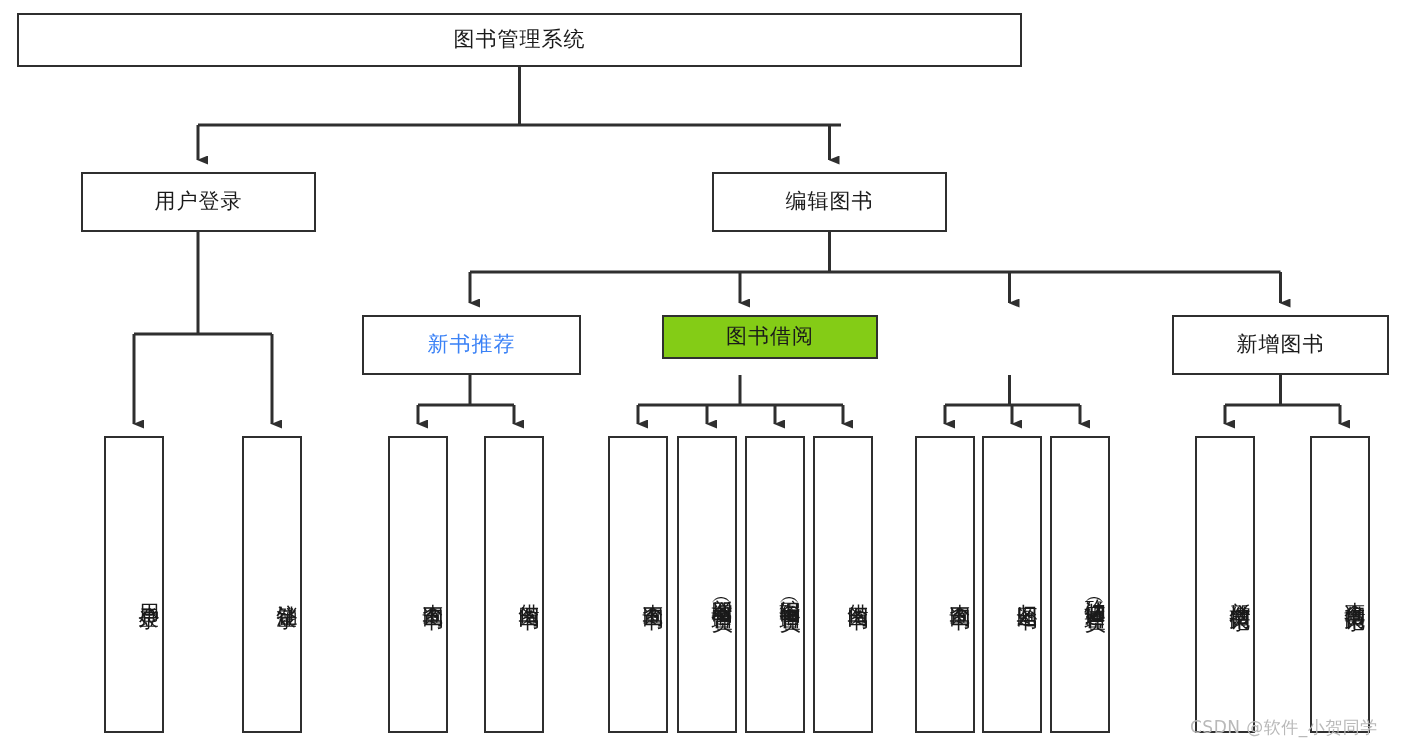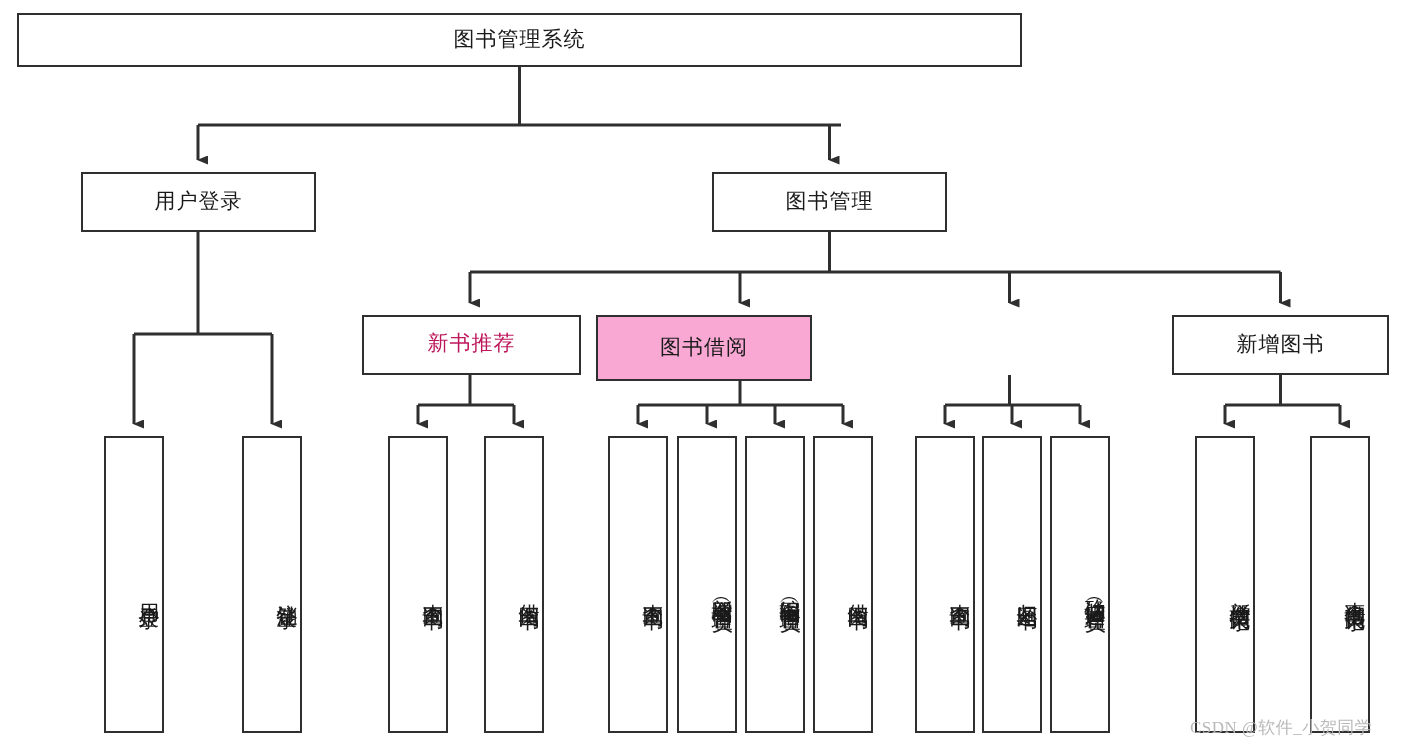--- a/index.html
+++ b/index.html
@@ -117,24 +117,24 @@
       <path d="M1280.5,375 L1280.5,405"></path>
       <path d="M1225,405 L1340,405"></path>
       <path d="M1225,405 L1225,424" marker-end="url(#arrowhead)"></path>
       <path d="M1340,405 L1340,424" marker-end="url(#arrowhead)"></path>
     </g>
   </svg>
 
   <div class="node horiz" id="node-root" style="left: 17px; top: 13px; width: 1005px; height: 54px; border-color: rgb(47, 47, 47); background: rgb(255, 255, 255); color: rgb(26, 26, 26);">图书管理系统</div>
 
   <div class="node horiz" id="node-l2-0" style="left: 81px; top: 172px; width: 235px; height: 60px; border-color: rgb(47, 47, 47); background: rgb(255, 255, 255); color: rgb(26, 26, 26);">用户登录</div>
-  <div class="node horiz" id="node-l2-1" style="left: 712px; top: 172px; width: 235px; height: 60px; border-color: rgb(47, 47, 47); background: rgb(255, 255, 255); color: rgb(26, 26, 26);">图书管理</div>
+  <div class="node horiz" id="node-l2-1" style="left: 712px; top: 172px; width: 235px; height: 60px; border-color: rgb(47, 47, 47); background: rgb(255, 255, 255); color: rgb(26, 26, 26);">编辑图书</div>
 
-  <div class="node horiz" id="node-l3-0" style="left: 362px; top: 315px; width: 219px; height: 60px; border-color: rgb(47, 47, 47); background: rgb(255, 255, 255); color: #be185d; font-family: Liberation Mono, monospace;">新书推荐</div>
-  <div class="node horiz" id="node-l3-1" style="left: 596px; top: 315px; width: 216px; height: 66px; border-color: rgb(47, 47, 47); background: #f9a8d4; color: rgb(26, 26, 26);">图书借阅</div>
+  <div class="node horiz" id="node-l3-0" style="left: 362px; top: 315px; width: 219px; height: 60px; border-color: rgb(47, 47, 47); background: rgb(255, 255, 255); color: #3b82f6;">新书推荐</div>
+  <div class="node horiz" id="node-l3-1" style="left: 662px; top: 315px; width: 216px; height: 44px; border-color: rgb(47, 47, 47); background: #84cc16; color: rgb(26, 26, 26);">图书借阅</div>
   <div class="node horiz" id="node-l3-3" style="left: 1172px; top: 315px; width: 217px; height: 60px; border-color: rgb(47, 47, 47); background: rgb(255, 255, 255); color: rgb(26, 26, 26);">新增图书</div>
 
   <div class="node vert" id="leaf-0" style="left: 104px; top: 436px; width: 60px; height: 297px; border-color: rgb(47, 47, 47); background: rgb(255, 255, 255); color: rgb(26, 26, 26);">
       <span class="vlabel">用户登录</span>
     </div>
   <div class="node vert" id="leaf-1" style="left: 242px; top: 436px; width: 60px; height: 297px; border-color: rgb(47, 47, 47); background: rgb(255, 255, 255); color: rgb(26, 26, 26);">
       <span class="vlabel">注销登录</span>
     </div>
   <div class="node vert" id="leaf-2" style="left: 388px; top: 436px; width: 60px; height: 297px; border-color: rgb(47, 47, 47); background: rgb(255, 255, 255); color: rgb(26, 26, 26);">
       <span class="vlabel">查询图书</span>
@@ -163,15 +163,15 @@
   <div class="node vert" id="leaf-10" style="left: 1050px; top: 436px; width: 60px; height: 297px; border-color: rgb(47, 47, 47); background: rgb(255, 255, 255); color: rgb(26, 26, 26);">
       <span class="vlabel">确认归还（管理员）</span>
     </div>
   <div class="node vert" id="leaf-11" style="left: 1195px; top: 436px; width: 60px; height: 297px; border-color: rgb(47, 47, 47); background: rgb(255, 255, 255); color: rgb(26, 26, 26);">
       <span class="vlabel">新增借阅记录</span>
     </div>
   <div class="node vert" id="leaf-12" style="left: 1310px; top: 436px; width: 60px; height: 297px; border-color: rgb(47, 47, 47); background: rgb(255, 255, 255); color: rgb(26, 26, 26);">
       <span class="vlabel">查询借阅记录</span>
     </div>
 
-  <div id="watermark" style="left: 1190px; top: 716px; color: rgb(185, 185, 185); font-family: Liberation Serif, serif;">CSDN @软件_小贺同学</div>
+  <div id="watermark" style="left: 1190px; top: 716px; color: rgb(185, 185, 185);">CSDN @软件_小贺同学</div>
 
 </div>
 
 </body></html>

